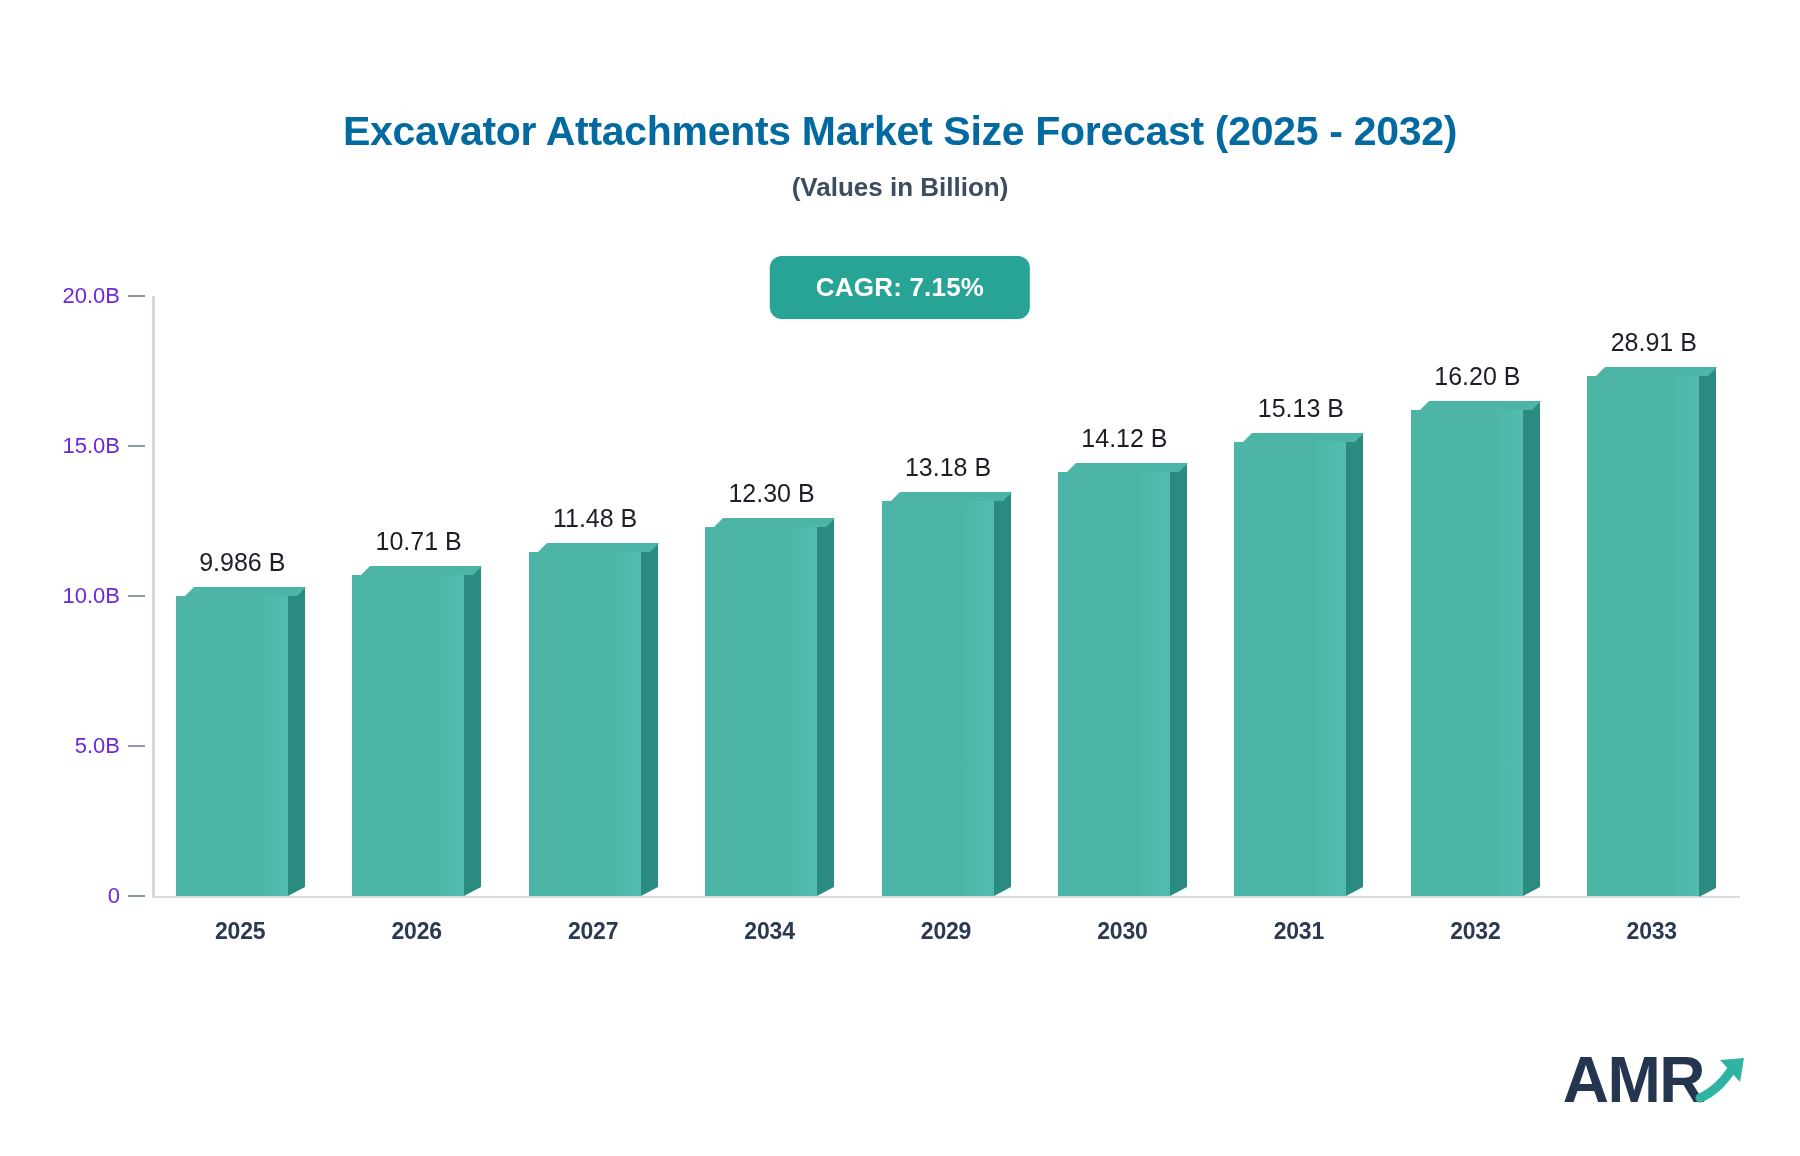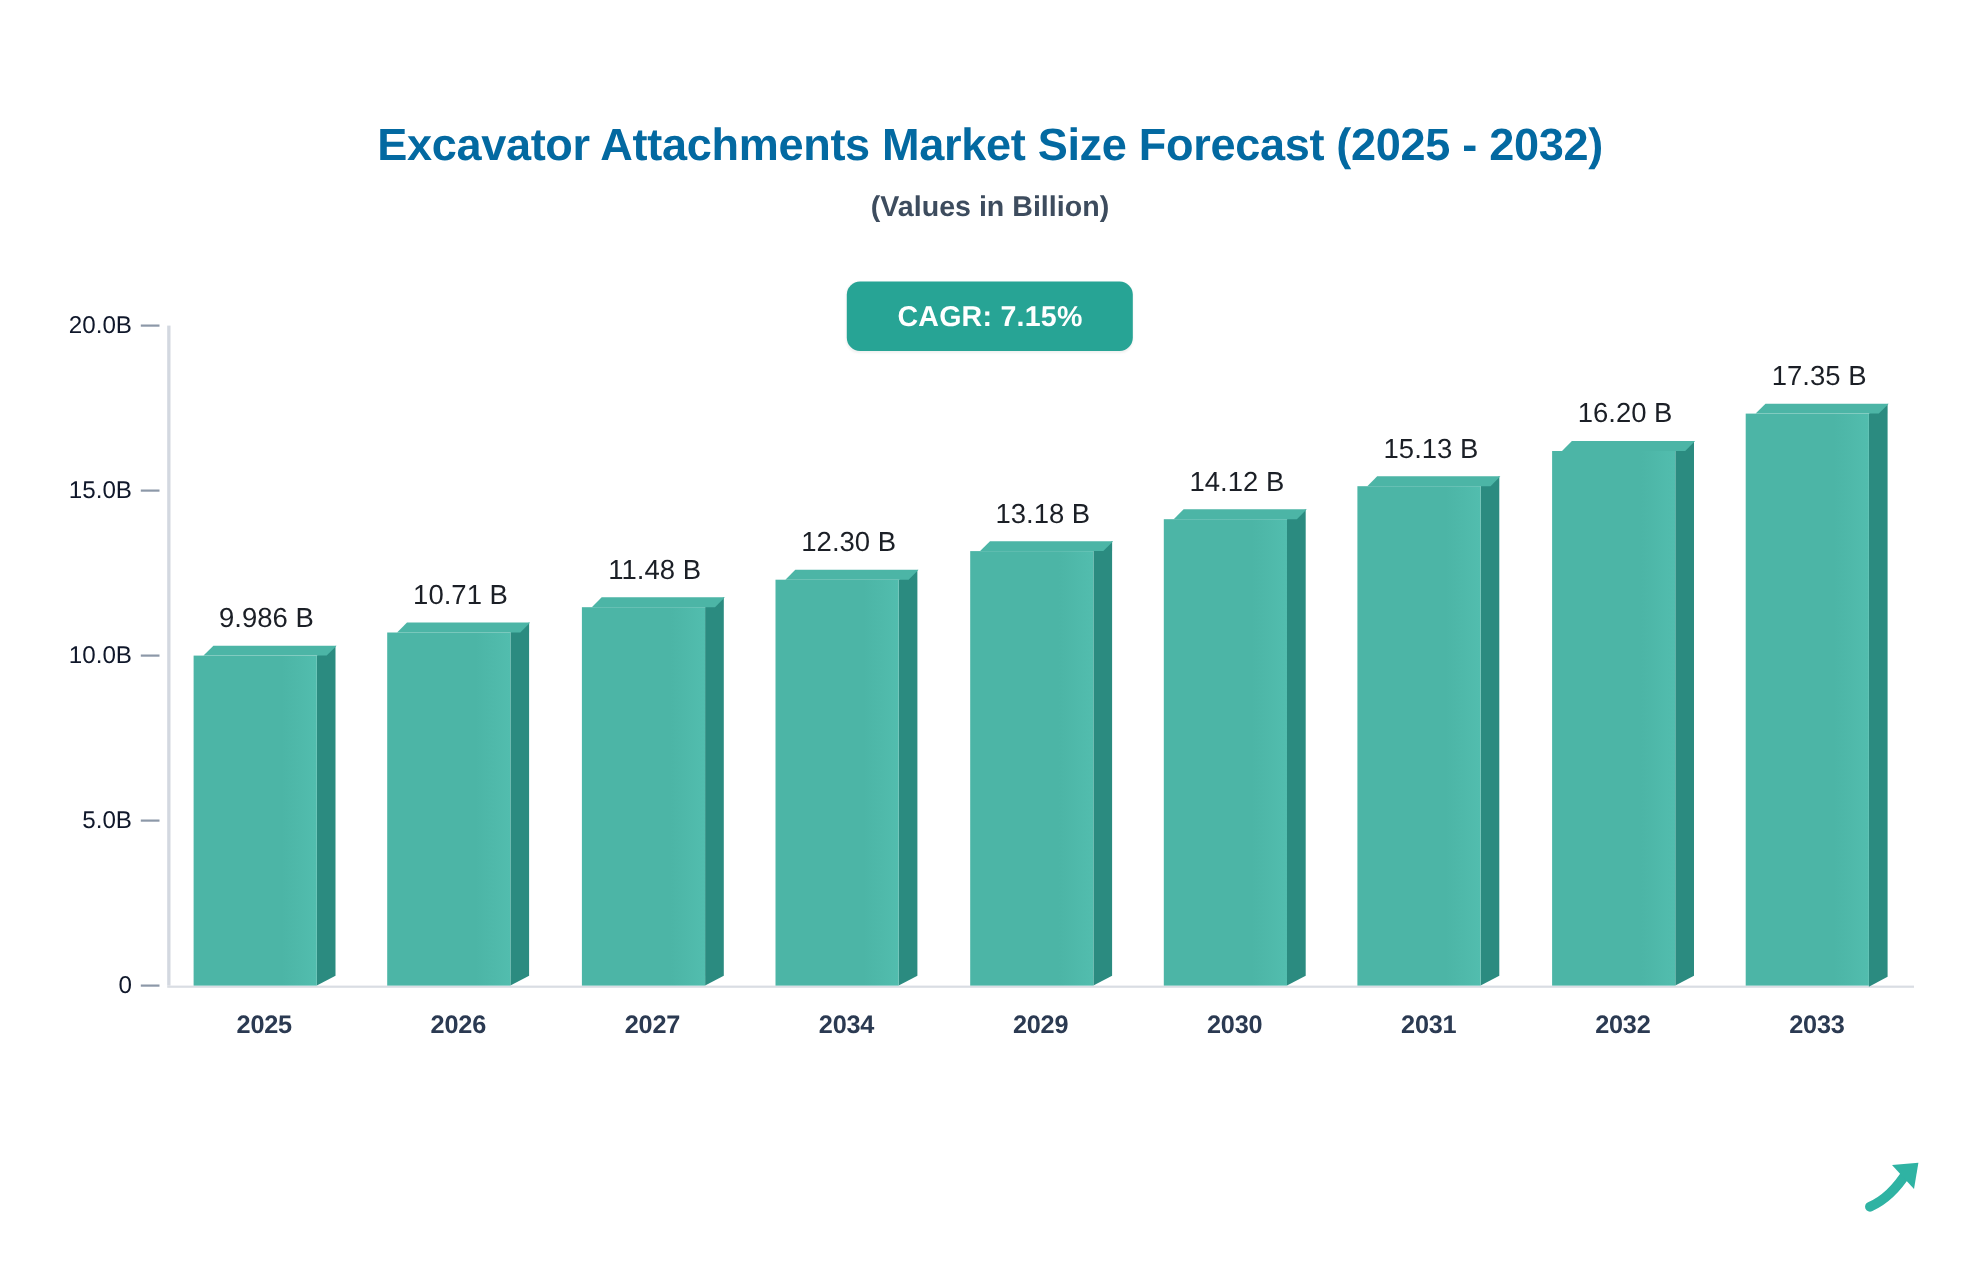--- a/index.html
+++ b/index.html
@@ -70,21 +70,21 @@
     left: 0px; top: 600px;
     width: 1588px; height: 2px;
     background: #d9dde3;
   }
   .ytick-label {
     position: absolute;
     text-align: right;
     width: 110px;
     font-size: 22px;
     font-weight: 500;
-    color: #0f172a;
+    color: #6d28d9;
     transform: translateY(-50%);
   }
   .ytick-dash {
     position: absolute;
     width: 17px; height: 2px;
     background: #8c98a8;
     transform: translateY(-50%);
   }
 
   .xtick-label {
@@ -234,25 +234,26 @@
           <div class="bar-side"></div>
           <div class="bar-front"></div>
           <div class="bar-top" style="top: -9px; margin-left: 9px;"></div>
         </div>
         <div class="bar-value" style="left: 1325.33px; top: 66px;">16.20 B</div>
         <div class="bar-group" style="left: 1435.28px; width: 112px; height: 520.5px;">
           <div class="bar-side"></div>
           <div class="bar-front"></div>
           <div class="bar-top" style="top: -9px; margin-left: 9px;"></div>
         </div>
-        <div class="bar-value" style="left: 1501.78px; top: 31.5px;">17.35 B</div>
+        <div class="bar-value" style="left: 1501.78px; top: 31.5px;">28.91 B</div>
       </div>
   </div>
 
   <div class="amr-logo">
+    <span class="amr-text">AMR</span>
     <span class="amr-arrow">
       <svg width="58" height="58" viewBox="0 0 58 58">
         <path d="M6 46 C20 40, 30 30, 40 14" stroke="#2fb3a3" stroke-width="9" fill="none" stroke-linecap="round"></path>
         <path d="M26 8 L50 6 L46 30 Z" fill="#2fb3a3"></path>
       </svg>
     </span>
   </div>
 
 </div>
 

